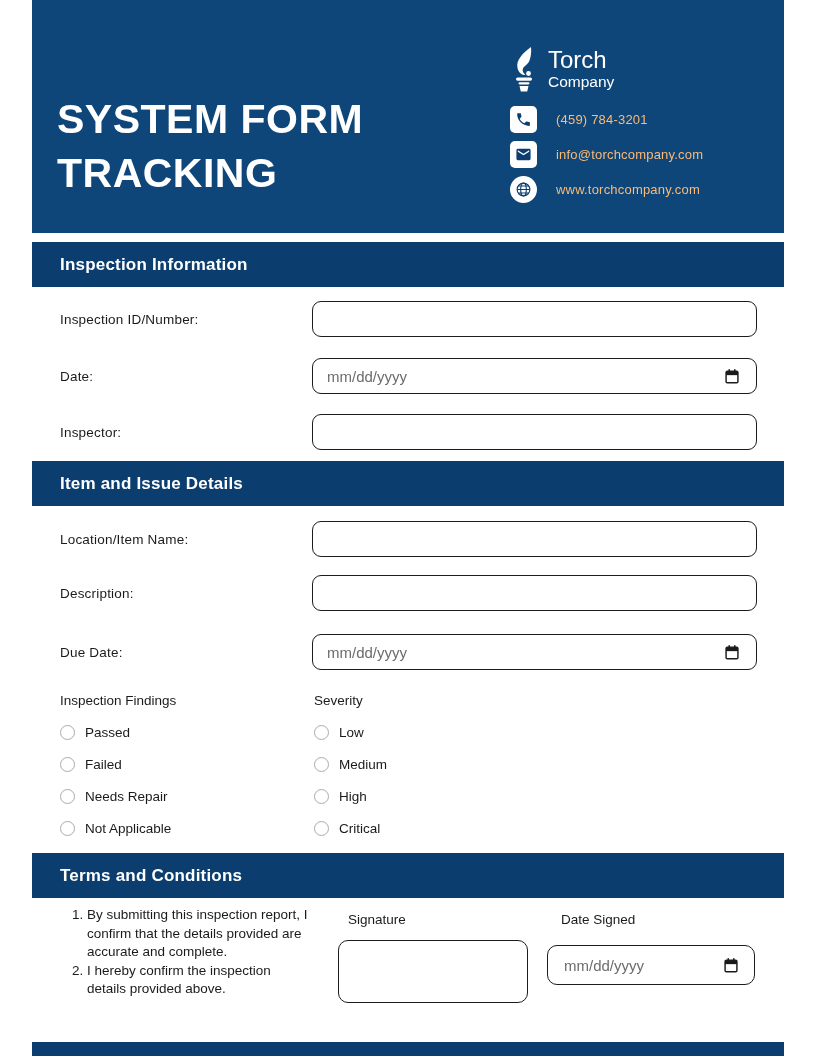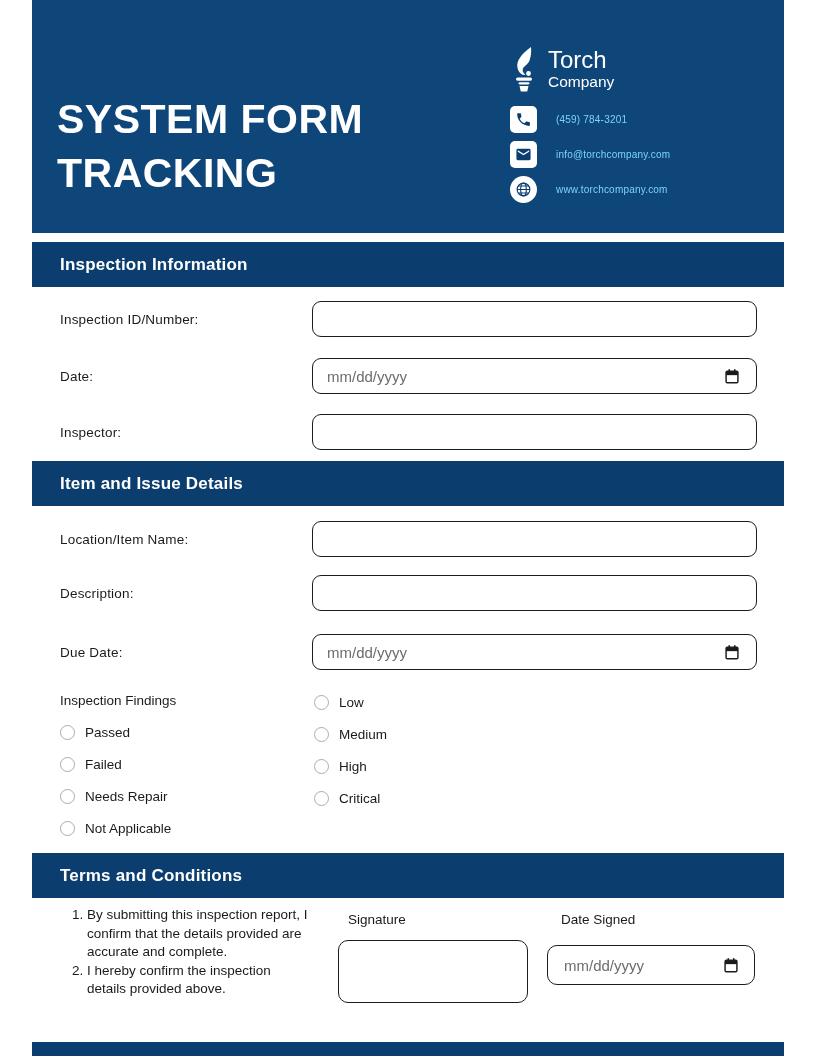--- a/index.html
+++ b/index.html
@@ -42,21 +42,21 @@
   .icon-box {
     width: 27px; height: 27px;
     background: #ffffff;
     border-radius: 5px;
     display: flex; align-items: center; justify-content: center;
     margin-right: 19px;
     flex: 0 0 27px;
   }
   .icon-box.round { border-radius: 50%; }
   .icon-box svg { width: 17px; height: 17px; }
-  .contact-text { color: #7dd3fc; font-size: 10px; letter-spacing: 0.2px; }
+  .contact-text { color: #fdba74; font-size: 13px; letter-spacing: 0.2px; }
 
   
   .section-bar {
     height: 45px;
     background: #0B3E6F;
     color: #ffffff;
     font-size: 17px;
     font-weight: bold;
     line-height: 45px;
     padding-left: 28px;
@@ -287,20 +287,21 @@
       <div class="ropt">
         <span class="rcircle"></span>
         <span class="rlabel">Needs Repair</span>
       </div>
       <div class="ropt">
         <span class="rcircle"></span>
         <span class="rlabel">Not Applicable</span>
       </div>
     </div>
     <div class="radio-col2">
+      <div class="rg-title">Severity</div>
       <div class="ropt">
         <span class="rcircle"></span>
         <span class="rlabel">Low</span>
       </div>
       <div class="ropt">
         <span class="rcircle"></span>
         <span class="rlabel">Medium</span>
       </div>
       <div class="ropt">
         <span class="rcircle"></span>

